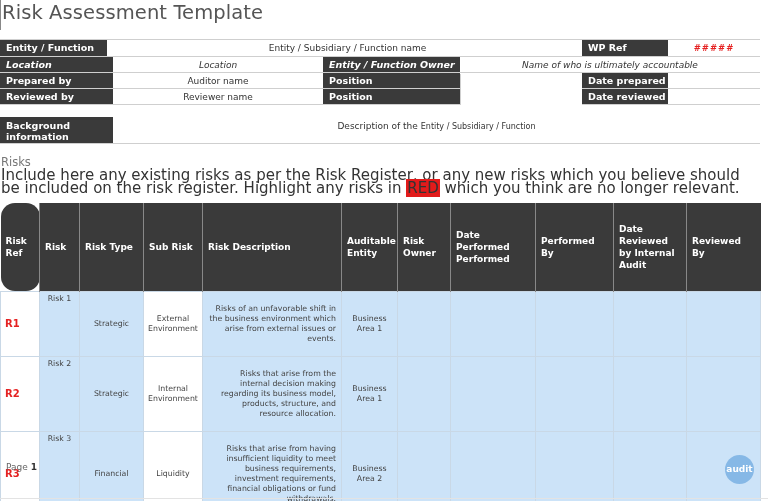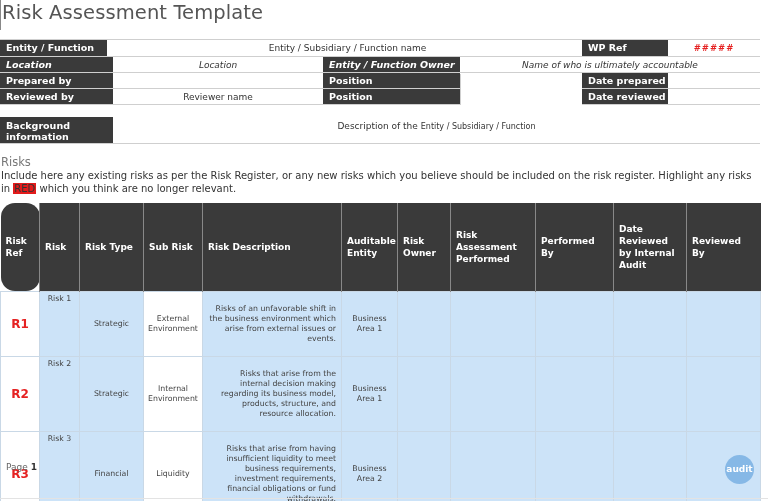--- a/index.html
+++ b/index.html
@@ -17,31 +17,31 @@
   .info { position: absolute; left: 0; top: 40px; width: 760px; }
   .info .row { position: absolute; left: 0; width: 760px; border-bottom: 1px solid #cfcfcf; }
   .cell { position: absolute; top: 0; height: 100%; font-size: 9px; line-height: 12px; padding: 2px 6px; overflow: hidden; white-space: nowrap; }
   .lbl { background: #3a3a3a; color: #ffffff; font-weight: bold; font-size: 9.5px; }
   .val { color: #333; background: #fff; text-align: center; }
   .wpref { color: #e52222; font-weight: bold; text-align: center; letter-spacing: 1px; font-size: 8.5px; }
   .topline { position: absolute; left: 0; top: 39px; width: 760px; height: 1px; background: #cfcfcf; }
 
   
   .risks-heading { position: absolute; left: 1px; top: 155px; font-size: 11.5px; color: #777; }
-  .risks-desc { position: absolute; left: 1px; top: 169px; width: 760px; font-size: 10px; line-height: 13px; color: #333; }
+  .risks-desc { position: absolute; left: 1px; top: 169px; width: 760px; font-size: 15px; line-height: 13px; color: #333; }
   .red-hl { background: #e21b1b; color: #333; padding: 0 1px; }
 
   
   .rt { position: absolute; left: 0; top: 203px; width: 760px; border-collapse: collapse; table-layout: fixed; }
   .rt th { background: #3a3a3a; color: #fff; font-size: 9px; font-weight: bold; text-align: left; padding: 0 5px; height: 88px; line-height: 12px; border-left: 1px solid #888; vertical-align: middle; }
   .rt th:first-child { border-left: none; border-radius: 14px; }
   .rt td { font-size: 7.8px; line-height: 10px; color: #444; border: 1px solid #c9d8e6; vertical-align: middle; padding: 2px 4px; }
   .rt td.blue { background: #cce3f8; text-align: center; }
   .rt td.white { background: #ffffff; }
-  .rt td.ref { color: #e52222; font-weight: bold; text-align: center; font-size: 12px; }
+  .rt td.ref { color: #e52222; font-weight: bold; font-size: 10px; }
   .rt td.center { text-align: center; }
   .rt td.top { vertical-align: top; }
   .rt td.desc { vertical-align: top; text-align: right; padding: 12px 5px; }
 
   .footer-page { position: absolute; left: 6px; top: 462px; font-size: 9px; color: #666; }
   .footer-page b { color: #333; }
   .badge { position: absolute; left: 725px; top: 455px; width: 29px; height: 29px; border-radius: 50%; background: #86b8e6; color: #fff; font-size: 9px; font-weight: bold; text-align: center; line-height: 29px; }
   .bottom-line { position: absolute; left: 0; top: 498px; width: 768px; height: 1px; background: #e3e3e3; }
 </style>
 </head>
@@ -62,20 +62,21 @@
 
   <div class="row" style="top:17px;height:16px;font-style:italic;">
     <div class="cell lbl" style="left:0;width:113px;">Location</div>
     <div class="cell val" style="left:113px;width:210px;">Location</div>
     <div class="cell lbl" style="left:323px;width:137px;">Entity / Function Owner</div>
     <div class="cell val" style="left:460px;width:300px;">Name of who is ultimately accountable</div>
   </div>
 
   <div class="row" style="top:33px;height:16px;border-bottom:1px solid #cfcfcf;">
     <div class="cell lbl" style="left:0;width:113px;">Prepared by</div>
+    <div class="cell val" style="left:113px;width:210px;">Auditor name</div>
     <div class="cell lbl" style="left:323px;width:137px;">Position</div>
     <div class="cell lbl" style="left:582px;width:86px;">Date prepared</div>
     <div class="cell val" style="left:668px;width:92px;"></div>
   </div>
 
   <div class="row" style="top:49px;height:16px;">
     <div class="cell lbl" style="left:0;width:113px;">Reviewed by</div>
     <div class="cell val" style="left:113px;width:210px;">Reviewer name</div>
     <div class="cell lbl" style="left:323px;width:137px;">Position</div>
     <div class="cell lbl" style="left:582px;width:86px;text-align:right;">Date reviewed</div>
@@ -116,21 +117,21 @@
   </colgroup>
   <thead>
     <tr>
       <th>Risk Ref</th>
       <th>Risk</th>
       <th>Risk Type</th>
       <th>Sub Risk</th>
       <th>Risk Description</th>
       <th>Auditable Entity</th>
       <th>Risk Owner</th>
-      <th>Risk Assessment Performed</th>
+      <th>Date Performed Performed</th>
       <th>Performed By</th>
       <th>Date Reviewed by Internal Audit</th>
       <th>Reviewed By</th>
     </tr>
   </thead>
   <tbody>
     <tr style="height:28px;">
       <td class="white ref">R1</td>
       <td class="blue top">Risk 1</td>
       <td class="blue center">Strategic</td>

